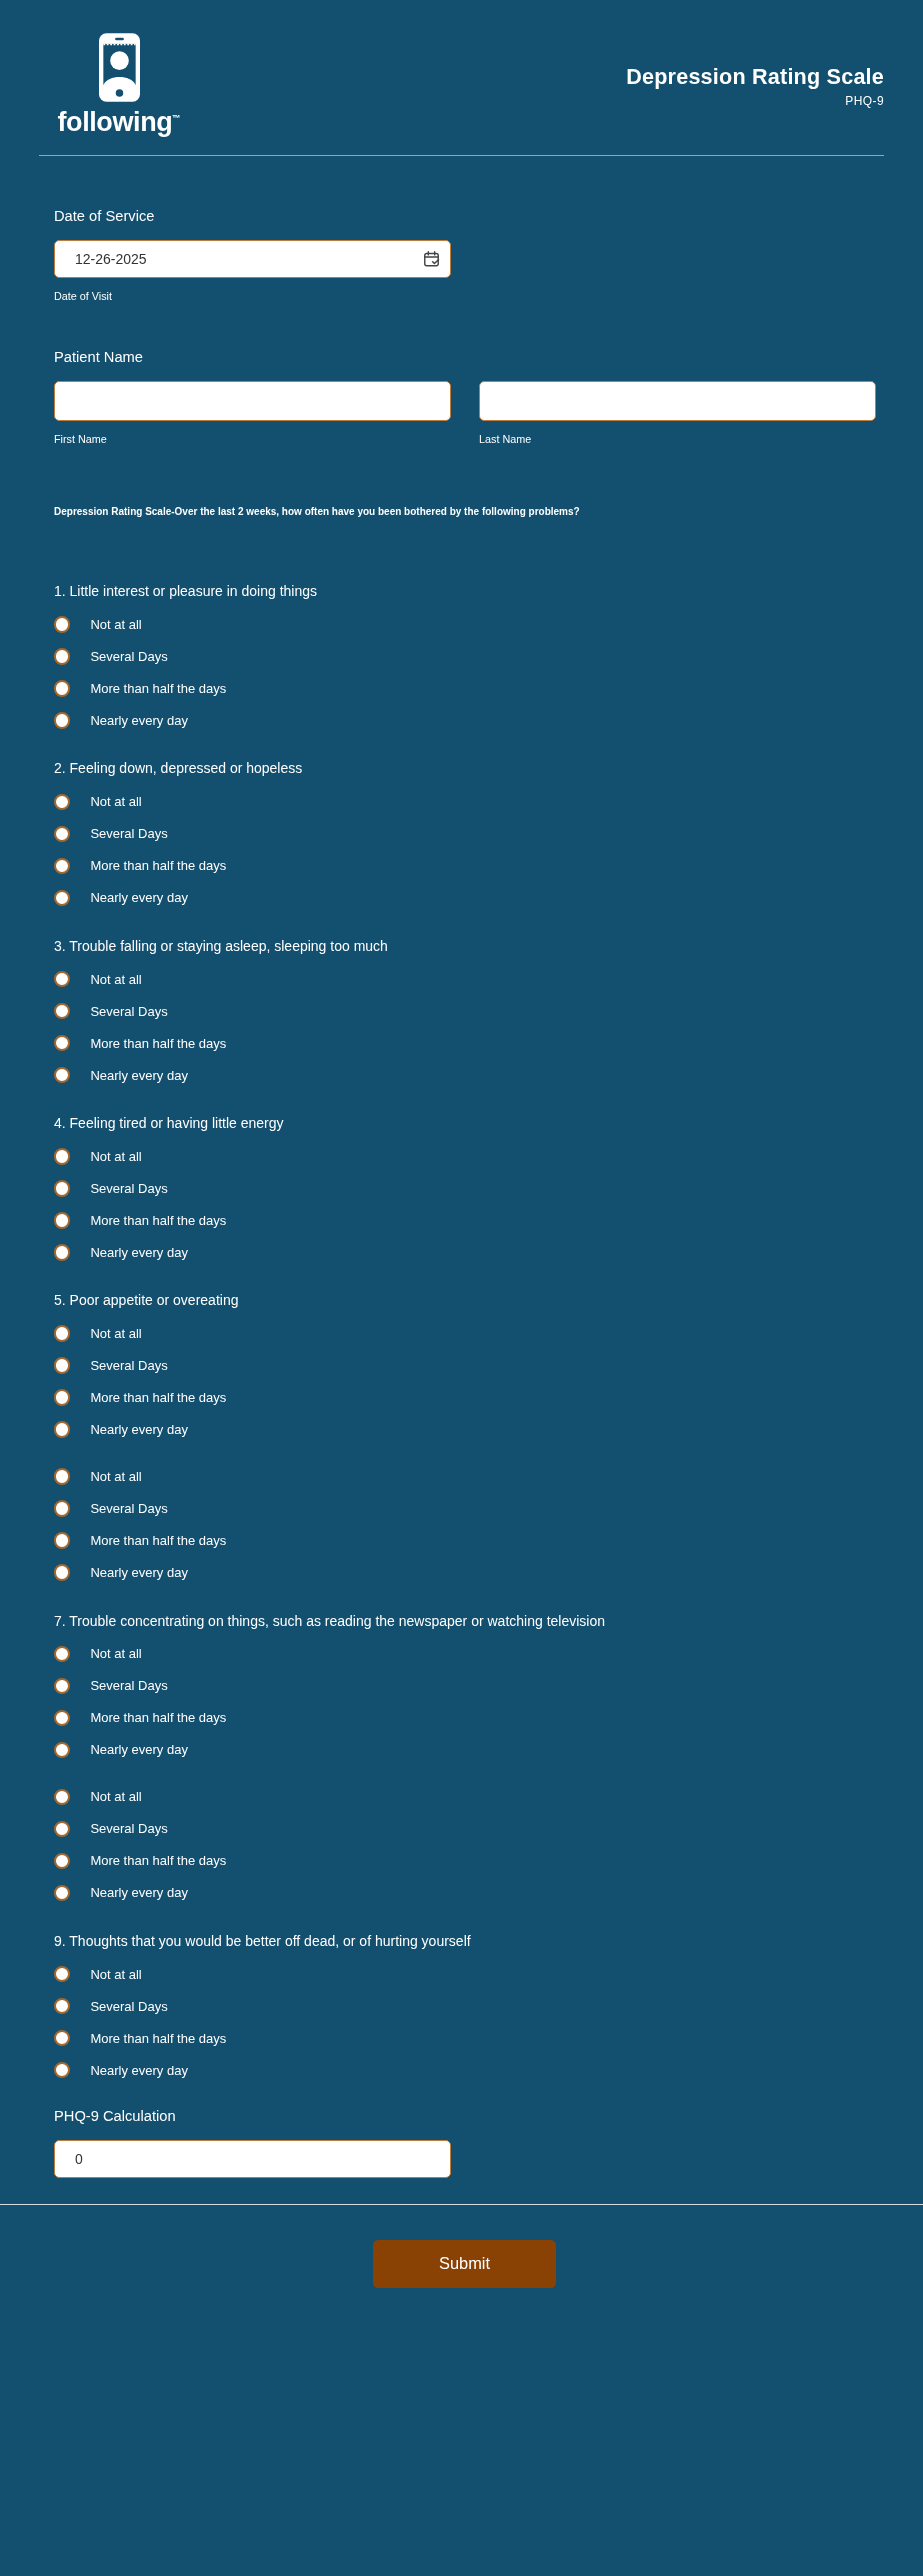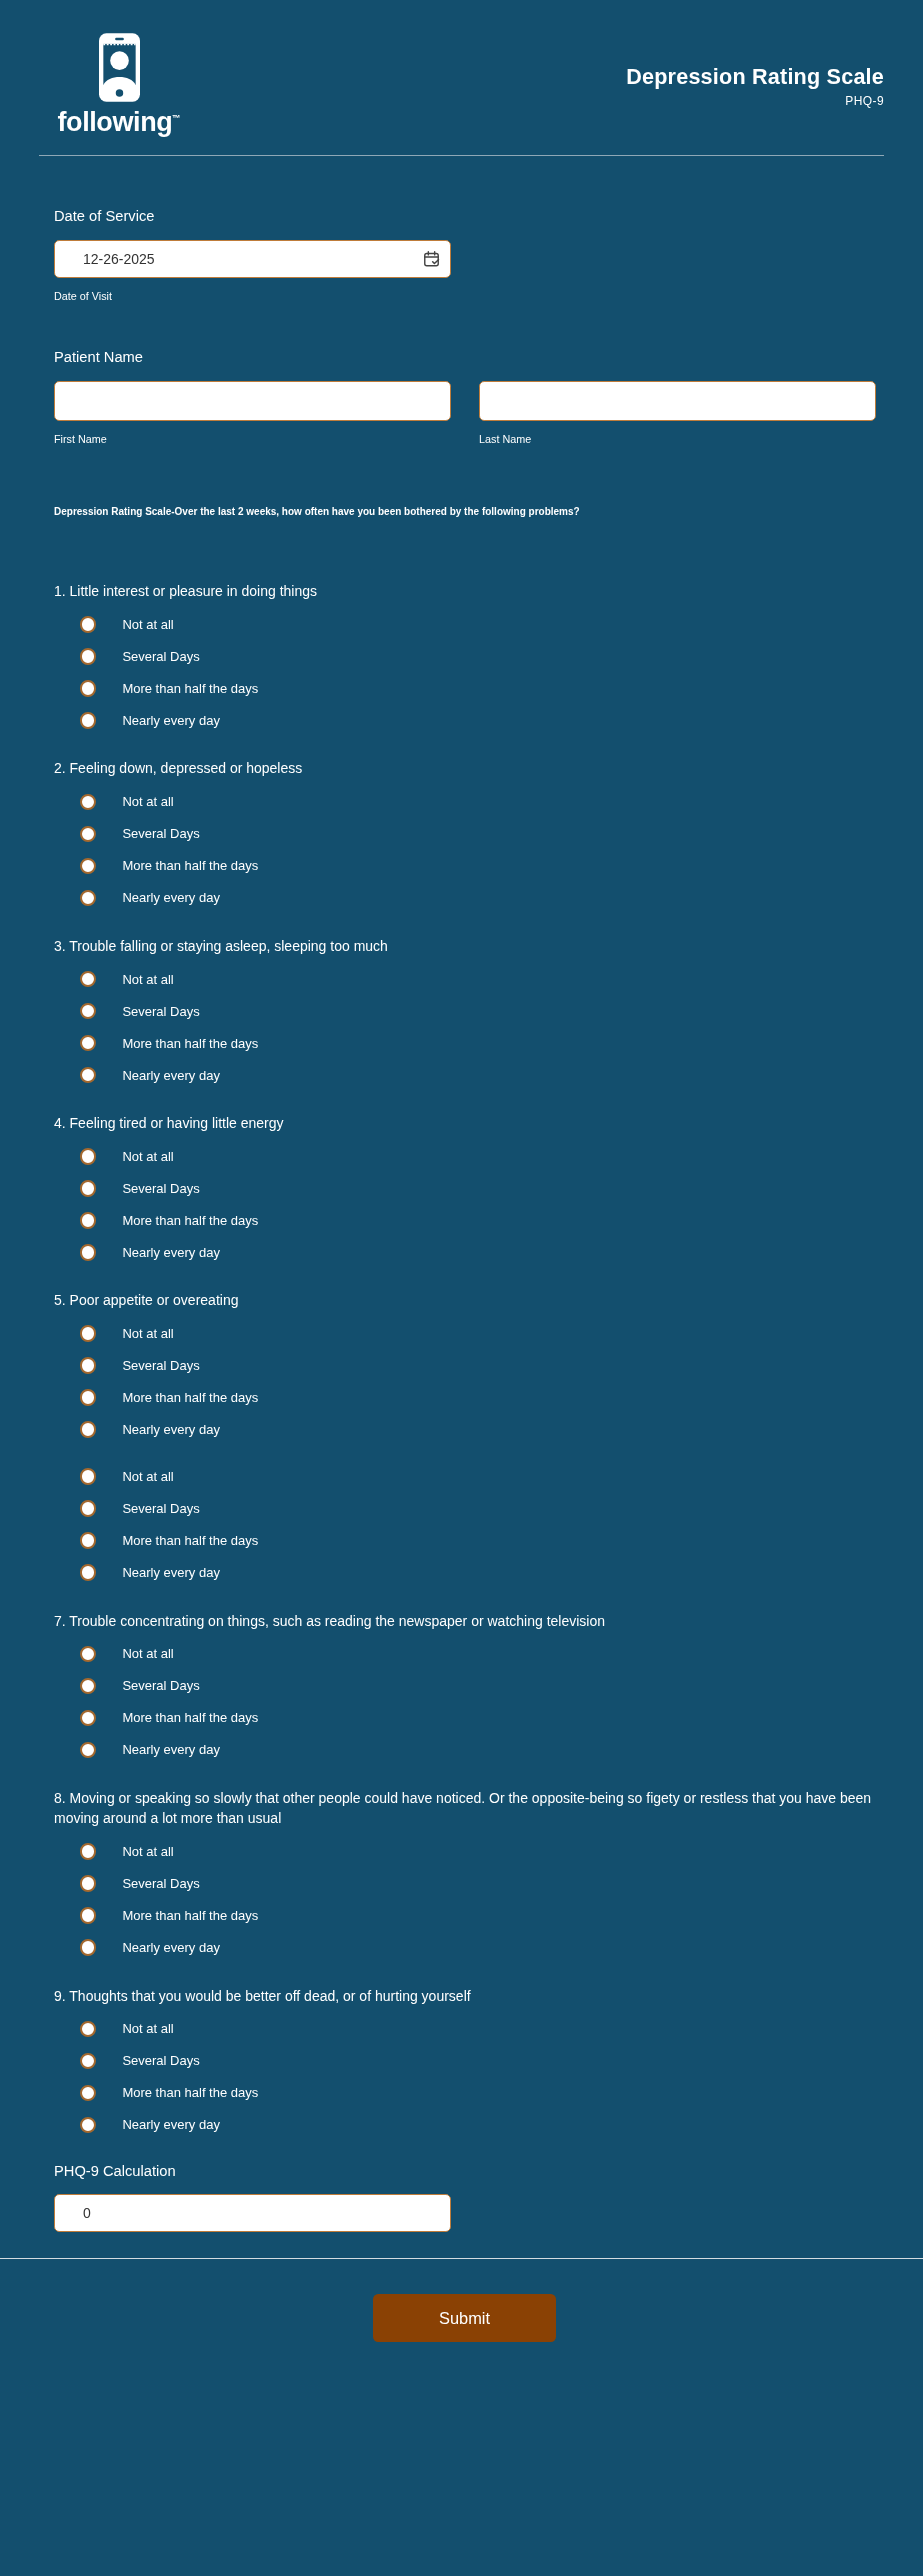--- a/index.html
+++ b/index.html
@@ -26,34 +26,34 @@
   .title-block{text-align:right;padding-top:31px;}
   .form-title{font-size:21.6px;font-weight:bold;letter-spacing:0.2px;}
   .form-subtitle{font-size:12px;margin-top:4.3px;letter-spacing:0.4px;}
   .header-rule{border:none;border-top:0.9px solid var(--rule);opacity:0.75;margin:17.3px 39px 0 39px;}
   
   .content{padding:52px 48px 0 54px;}
   .field-label{font-size:14.7px;font-weight:500;margin-bottom:15.6px;}
   .helper{font-size:10.8px;margin-top:12px;}
   .text-input{
     width:397px;height:38px;background:#fff;border:1.3px solid var(--input-border);
-    border-radius:5.2px;padding:0 28px;font-size:14px;color:#333;
+    border-radius:5.2px;padding:0 20px;font-size:14px;color:#333;
     font-family:"Liberation Sans","DejaVu Sans",sans-serif;outline:none;display:block;
   }
   .input-wrap{position:relative;width:397px;}
   .cal-icon{position:absolute;right:10.4px;top:50%;transform:translateY(-50%);width:19px;height:19px;}
   .section-date{margin-bottom:47px;}
   .section-names{margin-bottom:59px;}
   .name-grid{display:grid;grid-template-columns:397px 397px;column-gap:28px;}
   .name-grid .text-input{width:397px;height:40px;}
   .intro{font-size:10px;font-weight:bold;line-height:1.55;max-width:821px;margin-bottom:62px;}
   
   .question{margin-bottom:29px;}
   .q-title{font-size:14px;font-weight:500;line-height:1.45;margin-bottom:14px;max-width:821px;}
-  .option{display:flex;align-items:center;gap:26px;height:18px;margin-bottom:14px;cursor:pointer;width:fit-content;margin-left:26px;}
+  .option{display:flex;align-items:center;gap:20px;height:18px;margin-bottom:14px;cursor:pointer;width:fit-content;}
   .radio{
     width:16.4px;height:16.4px;border-radius:50%;background:#fff;
     border:2.2px solid var(--radio-border);flex:0 0 auto;
   }
   .opt-label{font-size:13px;}
   
   .section-calc{margin-top:14px;}
   .footer-rule{border:none;border-top:0.9px solid #D4DCE1;margin:26px -48px 0 -54px;}
   .submit-row{display:flex;justify-content:center;margin-top:35px;}
   .submit-btn{
@@ -285,21 +285,20 @@
   </label>
 
   <label class="option">
     <span class="radio"></span>
     <span class="opt-label">Nearly every day</span>
   </label>
 </div>
   </div>
 
   <div class="question">
-    <div class="q-title">8. Moving or speaking so slowly that other people could have noticed. Or the opposite-being so figety or restless that you have been moving around a lot more than usual</div>
     <div class="q-options">
   <label class="option">
     <span class="radio"></span>
     <span class="opt-label">Not at all</span>
   </label>
 
   <label class="option">
     <span class="radio"></span>
     <span class="opt-label">Several Days</span>
   </label>

